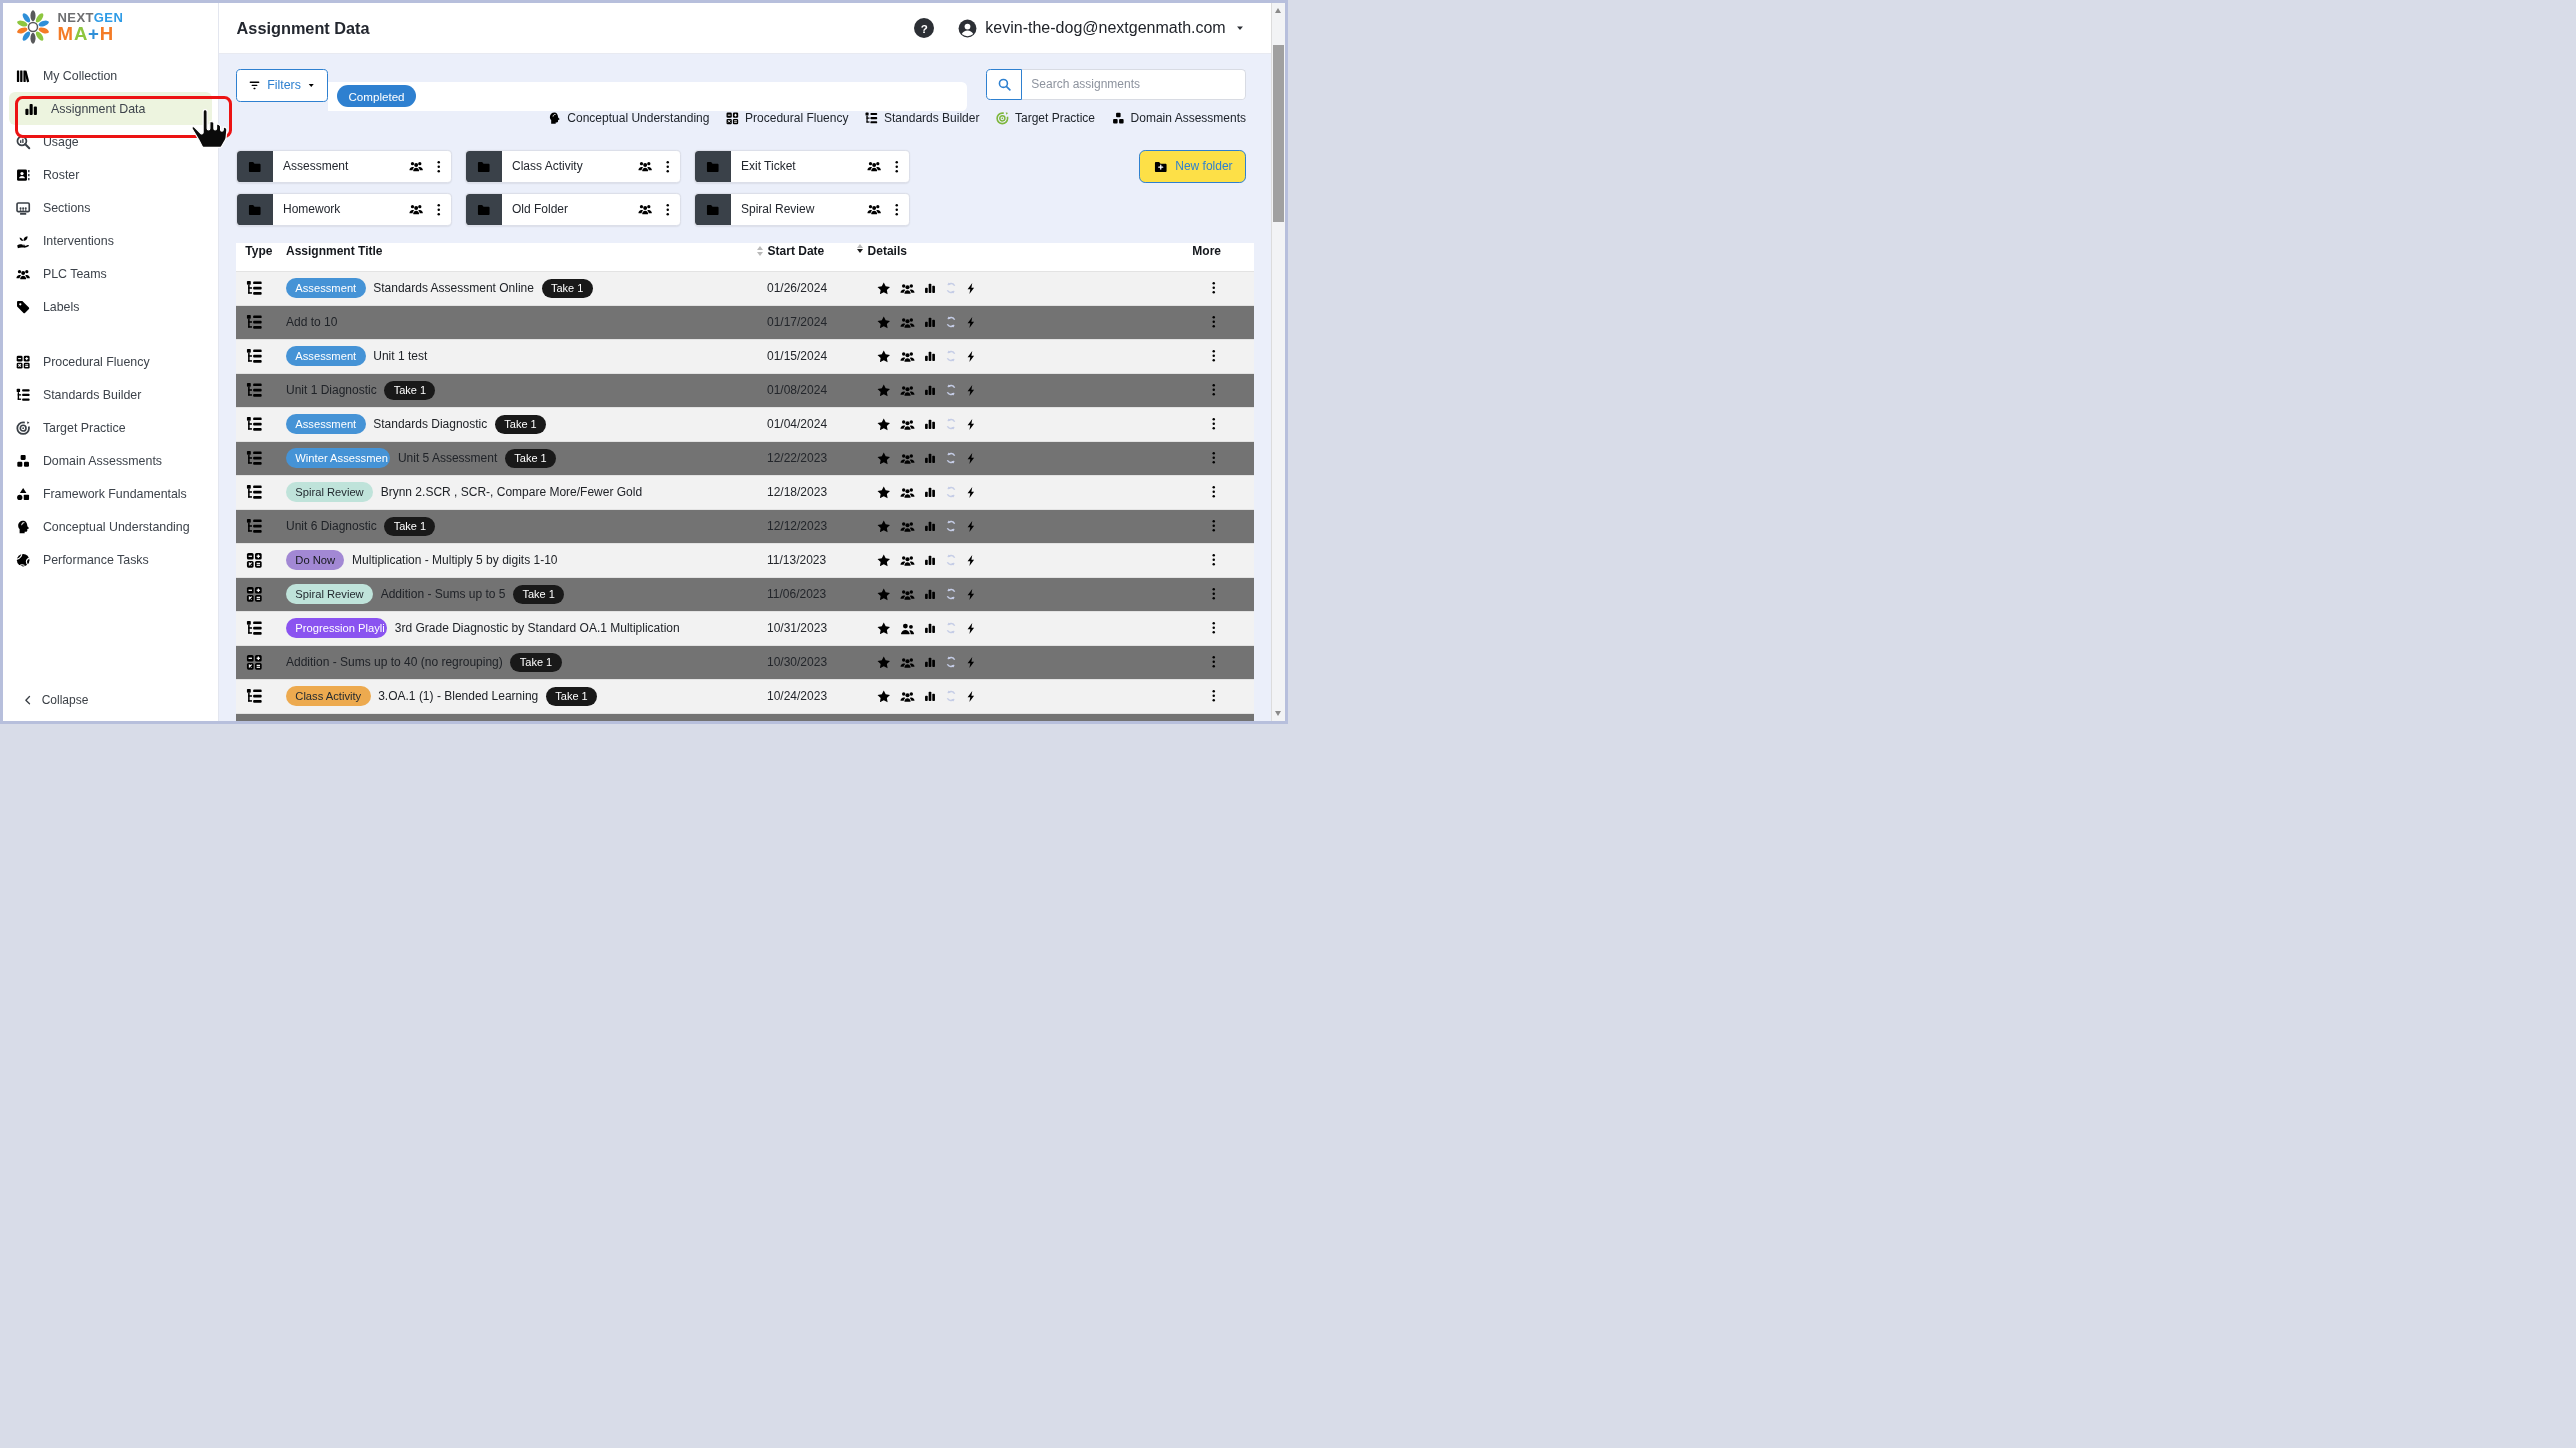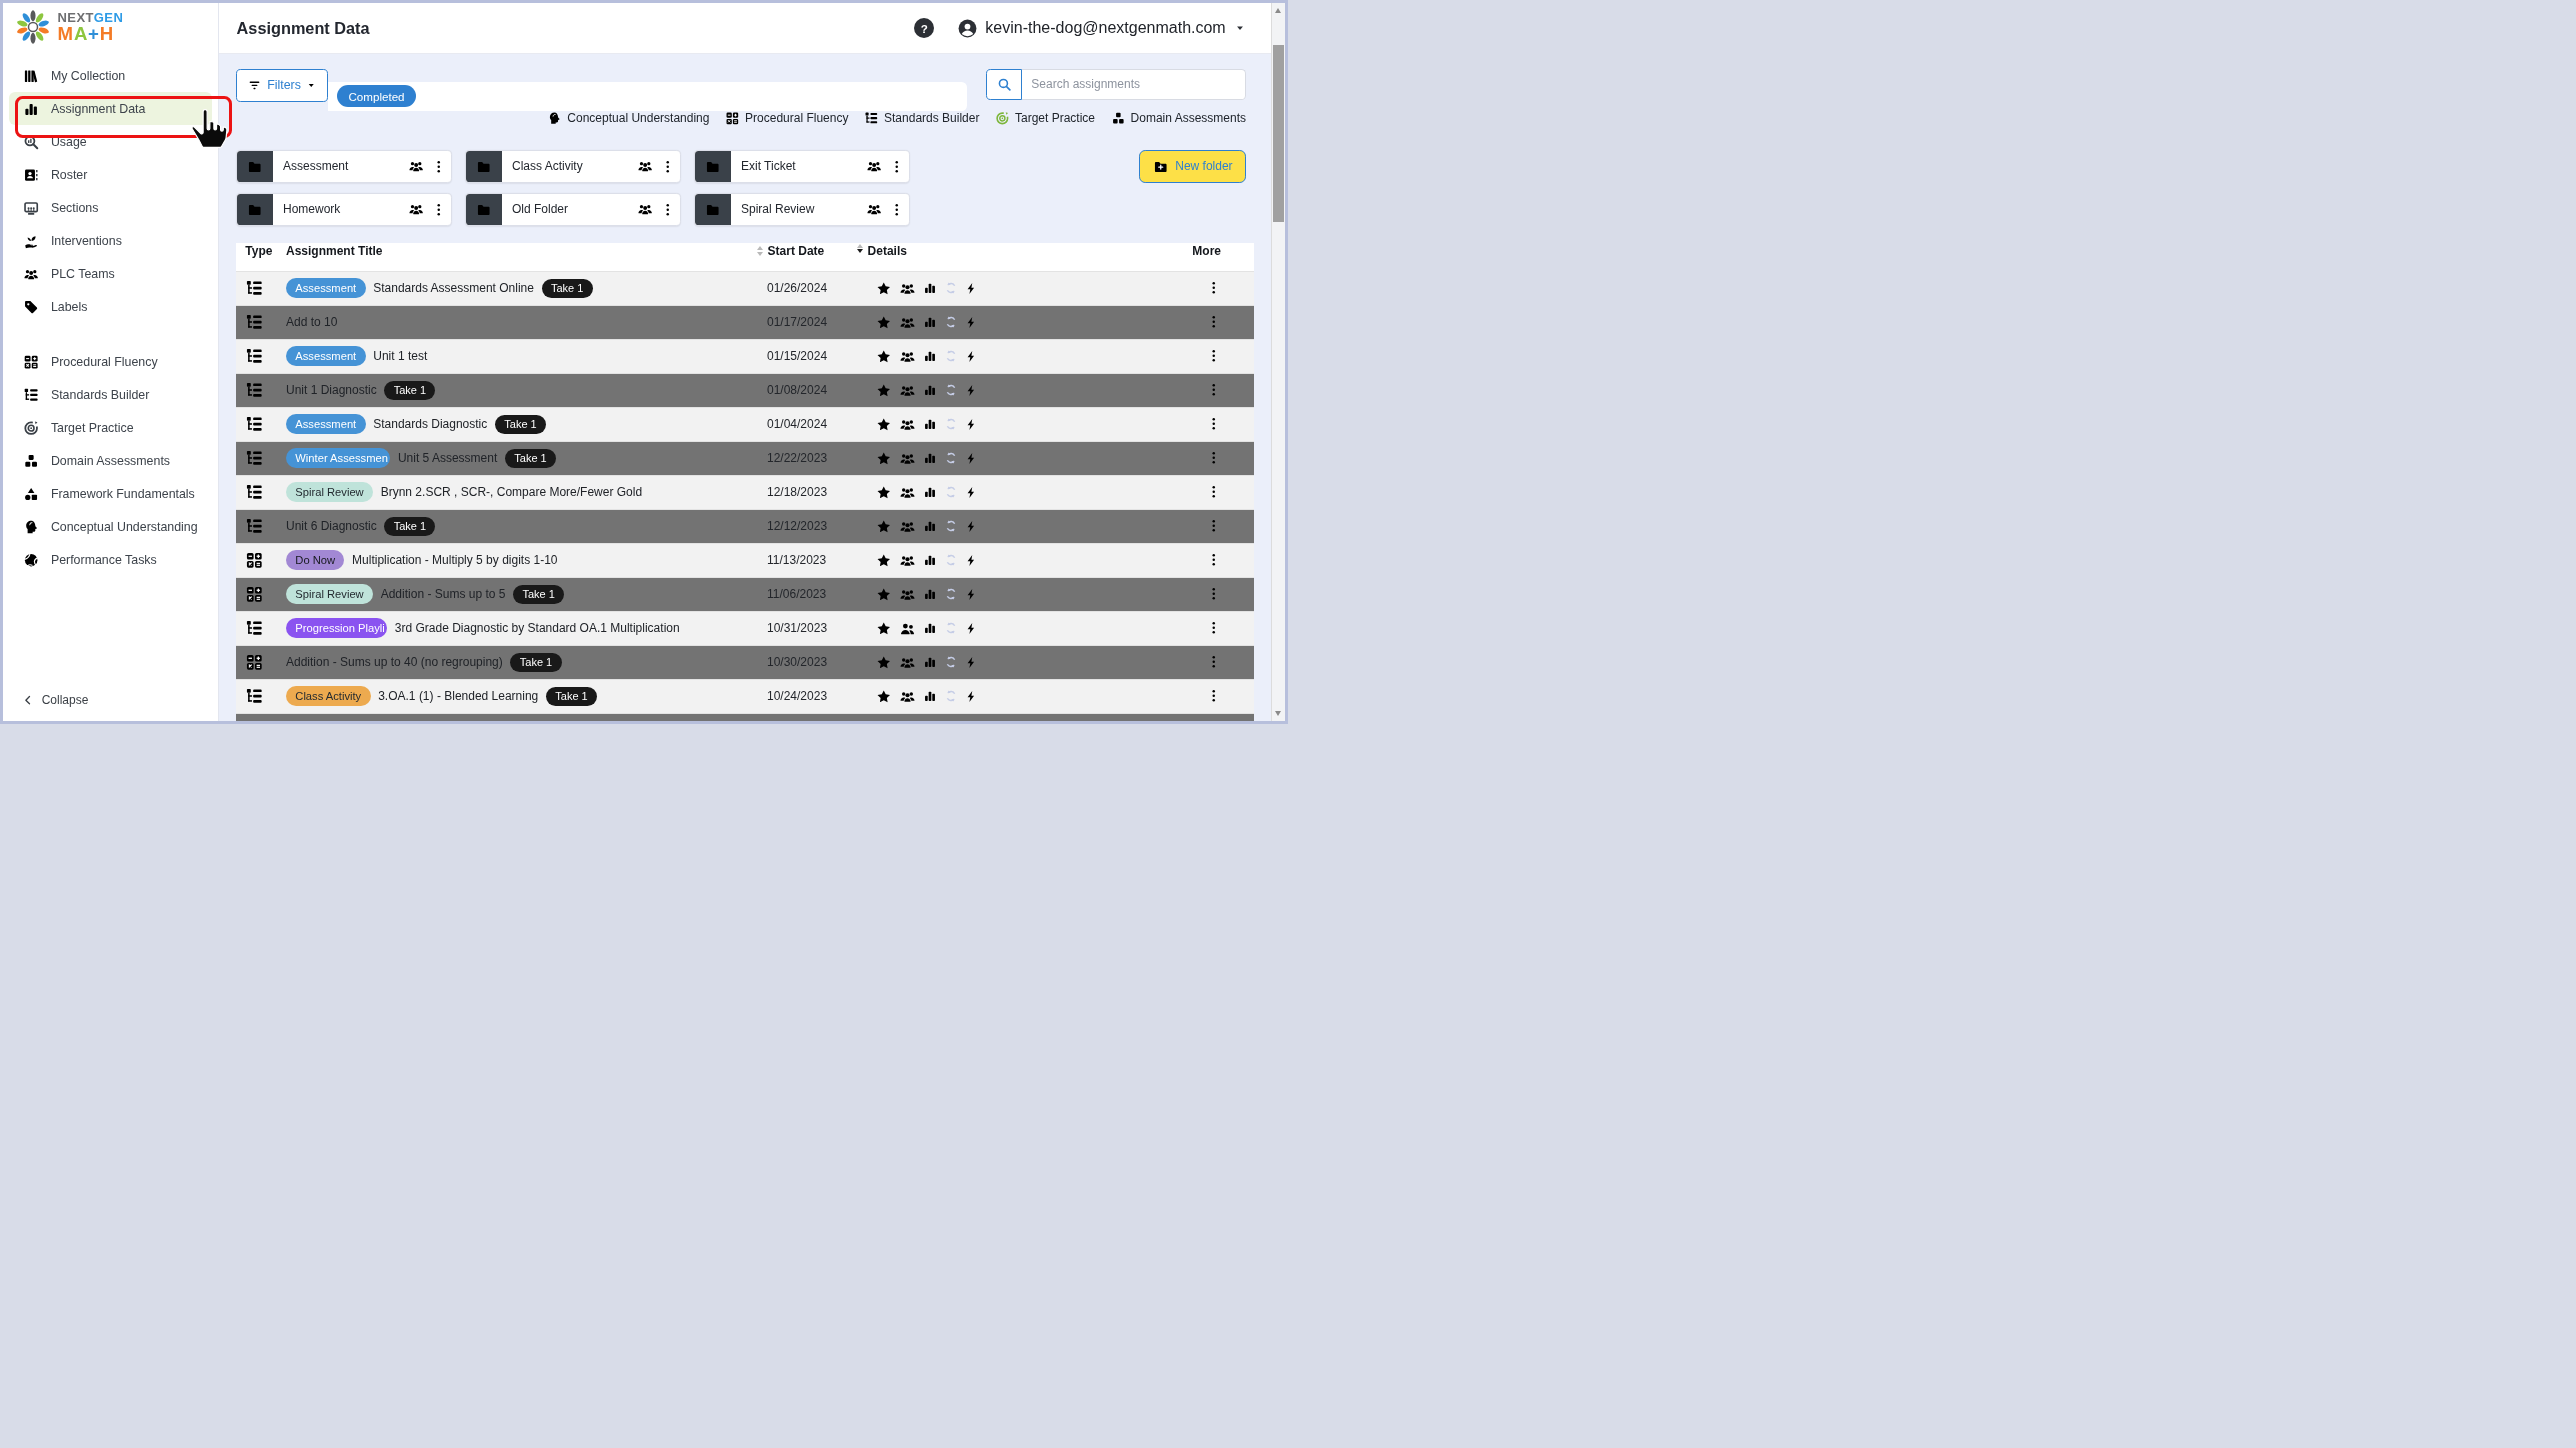--- a/index.html
+++ b/index.html
@@ -10,21 +10,21 @@
 
   
   .sidebar{position:absolute;left:0;top:0;bottom:0;width:215px;background:#fff;border-right:0.8px solid #e3e6ef;z-index:3;}
   .logo{display:flex;align-items:center;gap:6.2px;padding:6.2px 0 0 12.4px;}
   .logo-text{line-height:1;}
   .logo-l1{font-size:13px;font-weight:bold;letter-spacing:0.4px;}
   .logo-l1 .p1{color:#6e6f71}.logo-l1 .p2{color:#2e9be6}
   .logo-l2{font-size:18.6px;font-weight:bold;letter-spacing:0.8px;margin-top:1.5px;}
   .logo-l2 .m{color:#f47b26}.logo-l2 .a{color:#8dc63f}.logo-l2 .pl{color:#2e8fd8}.logo-l2 .h{color:#f47b26}
   .nav{margin-top:14px;}
-  .nav-item{display:flex;align-items:center;gap:11.6px;height:33px;padding-left:20px;color:#3d434b;font-size:12.4px;cursor:pointer;}
+  .nav-item{display:flex;align-items:center;gap:11.6px;height:33px;padding-left:12px;color:#3d434b;font-size:12.4px;cursor:pointer;}
   .nav-item .ic{color:#3a4047;width:16.3px;height:16.3px;}
   .nav-item.active{background:#edf4df;border-radius:6.2px;margin:0 6.2px;padding-left:14px;}
   .nav-tools{margin-top:22px;}
   .collapse{position:absolute;left:18.6px;bottom:14px;display:flex;align-items:center;gap:7.7px;color:#3b4046;font-size:12px;cursor:pointer;}
   .collapse .ic{width:12.4px;height:12.4px;color:#3b4046}
   .annotation-box{position:absolute;left:11.6px;top:93px;width:211px;height:36px;border:3.1px solid #ec1313;border-radius:7.7px;z-index:40;pointer-events:none;}
   .hand-cursor{position:absolute;left:184px;top:104px;width:43px;height:43px;z-index:41;pointer-events:none;}
 
   
   .header{position:absolute;left:215px;right:0;top:0;height:50px;background:#fff;border-bottom:0.8px solid #e8eaf1;z-index:2;

